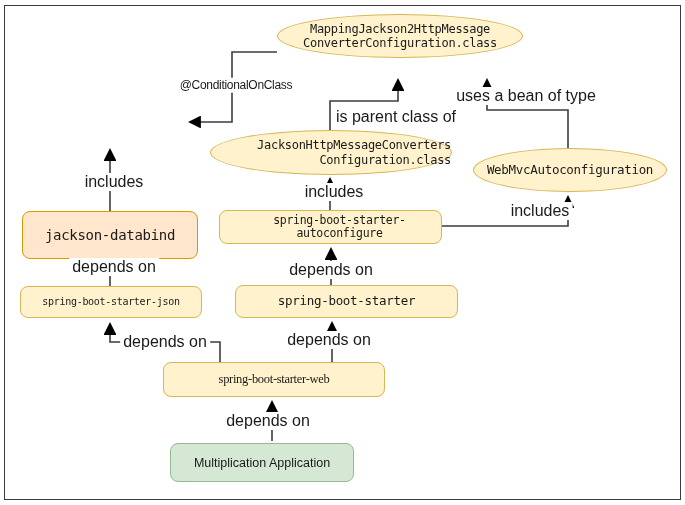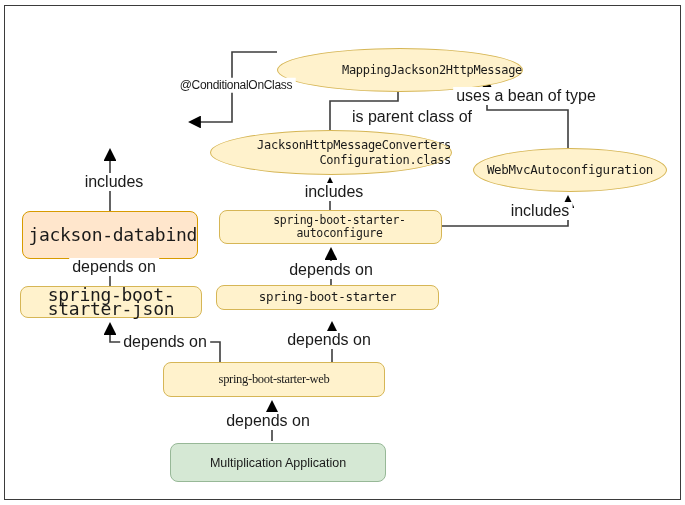--- a/index.html
+++ b/index.html
@@ -52,63 +52,64 @@
     <polyline points="220,362 220,342 110,342 110,324" marker-end="url(#arrow)"></polyline>
     <polyline points="332,362 332,323" marker-end="url(#arrow)"></polyline>
     <polyline points="331,285 331,249" marker-end="url(#arrow)"></polyline>
     <polyline points="330,210 330,179" marker-end="url(#arrow)"></polyline>
     <polyline points="330,130 330,101 398,101 398,80" marker-end="url(#arrow)"></polyline>
     <polyline points="568,148 568,110 487,110 487,80" marker-end="url(#arrow)"></polyline>
     <polyline points="442,226 568,226 568,197" marker-end="url(#arrow)"></polyline>
     <polyline points="272,441 272,402" marker-end="url(#arrow)"></polyline>
   </svg>
 
-  <div class="node oval fill-yellow mono" style="left:277px; top:48px; width:246px; height:44px;align-items:flex-end;">
+  <div class="node oval fill-yellow mono" style="left:277px; top:14px; width:246px; height:44px;">
     <span>MappingJackson2HttpMessage</span>
+    <span>ConverterConfiguration.class</span>
   </div>
 
 
   <div class="node oval fill-yellow mono" style="left:210px; top:130px; width:242px; height:45px;align-items:flex-end;">
     <span>JacksonHttpMessageConverters</span>
     <span>Configuration.class</span>
   </div>
 
   <div class="node oval fill-yellow mono" style="left:473px; top:148px; width:194px; height:44px; font-size:12.5px;">
     <span>WebMvcAutoconfiguration</span>
   </div>
 
-  <div class="node rect fill-orange mono" style="left:22px; top:211px; width:176px; height:48px; font-size:18px;align-items:flex-end;">
+  <div class="node rect fill-orange mono" style="left:22px; top:211px; width:176px; height:48px; font-size:14px;">
     <span>jackson-databind</span>
   </div>
 
-  <div class="node rect fill-yellow mono" style="left:20px; top:286px; width:182px; height:32px; font-size:18px;">
+  <div class="node rect fill-yellow mono" style="left:20px; top:286px; width:182px; height:32px; font-size:10px;">
     <span>spring-boot-starter-json</span>
   </div>
 
   <div class="node rect fill-yellow mono" style="left:219px; top:210px; width:223px; height:34px; font-size:11.5px; line-height:13.5px;padding-left:18px;">
     <span>spring-boot-starter-</span>
     <span>autoconfigure</span>
   </div>
 
-  <div class="node rect fill-yellow mono" style="left:216px; top:285px; width:223px; height:25px; font-size:12.5px;">
+  <div class="node rect fill-yellow mono" style="left:235px; top:285px; width:223px; height:33px; font-size:12.5px;">
     <span>spring-boot-starter</span>
   </div>
 
   <div class="node rect fill-yellow mono" style="left:163px; top:362px; width:222px; height:35px; font-size:12.5px;font-family:Liberation Serif, serif;">
     <span>spring-boot-starter-web</span>
   </div>
 
-  <div class="node rect fill-green sans" style="left:170px; top:443px; width:216px; height:39px; font-weight:500;">
+  <div class="node rect fill-green sans" style="left:170px; top:443px; width:184px; height:39px; font-weight:500;">
     <span>Multiplication Application</span>
   </div>
 
   <div class="edge-label mono" style="left:236px; top:85px;">@ConditionalOnClass</div>
   <div class="edge-label" style="left:114px; top:182px;">includes</div>
   <div class="edge-label" style="left:114px; top:267px;">depends on</div>
   <div class="edge-label" style="left:165px; top:342px;">depends on</div>
   <div class="edge-label" style="left:329px; top:340px;">depends on</div>
   <div class="edge-label" style="left:331px; top:270px;">depends on</div>
   <div class="edge-label" style="left:334px; top:192px;">includes</div>
-  <div class="edge-label" style="left:412px; top:117px;">is parent class of</div>
+  <div class="edge-label" style="left:396px; top:117px;">is parent class of</div>
   <div class="edge-label" style="left:526px; top:96px;">uses a bean of type</div>
   <div class="edge-label" style="left:540px; top:211px;">includes</div>
   <div class="edge-label" style="left:268px; top:421px;">depends on</div>
 </div>
 
 </body></html>

